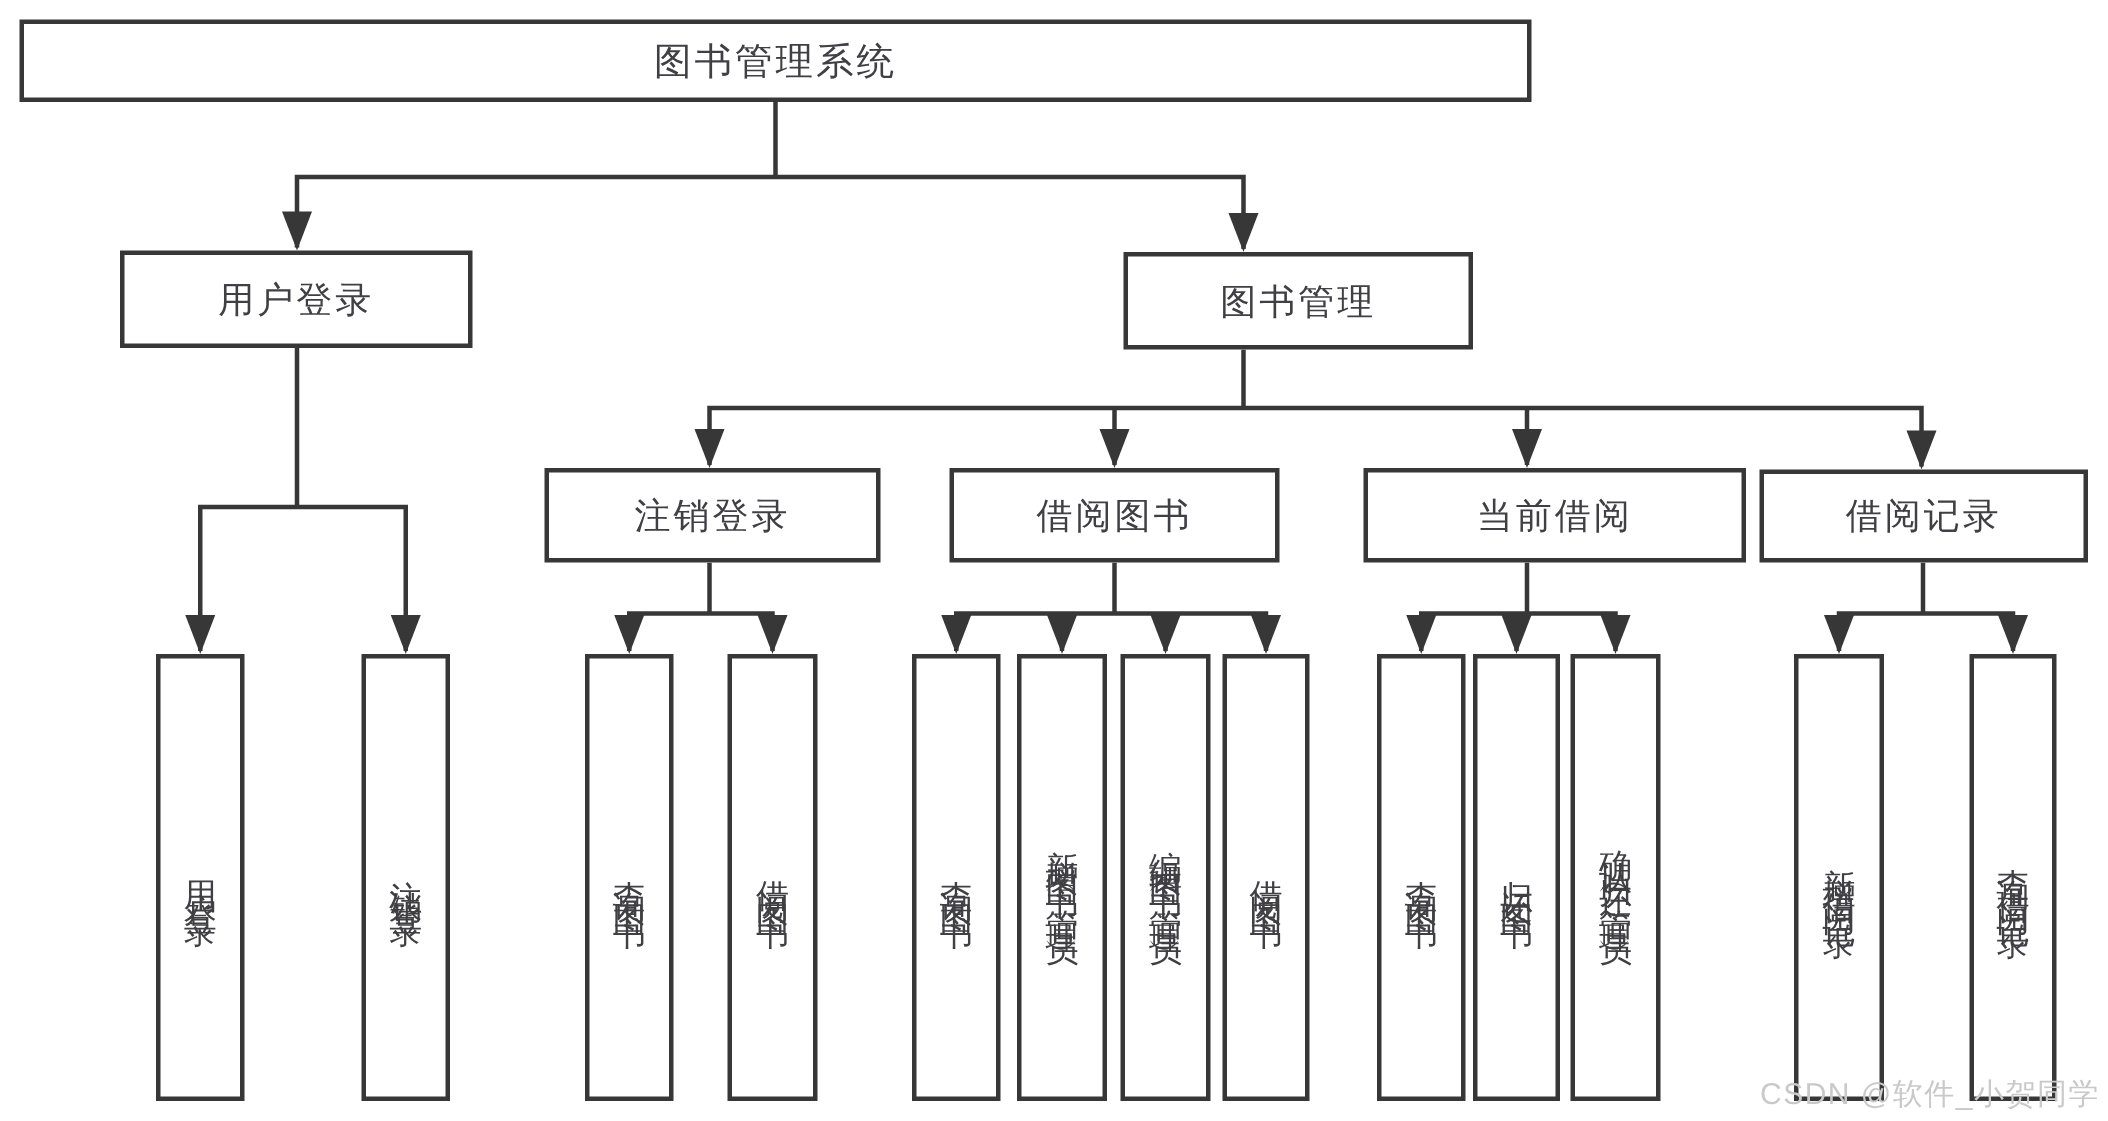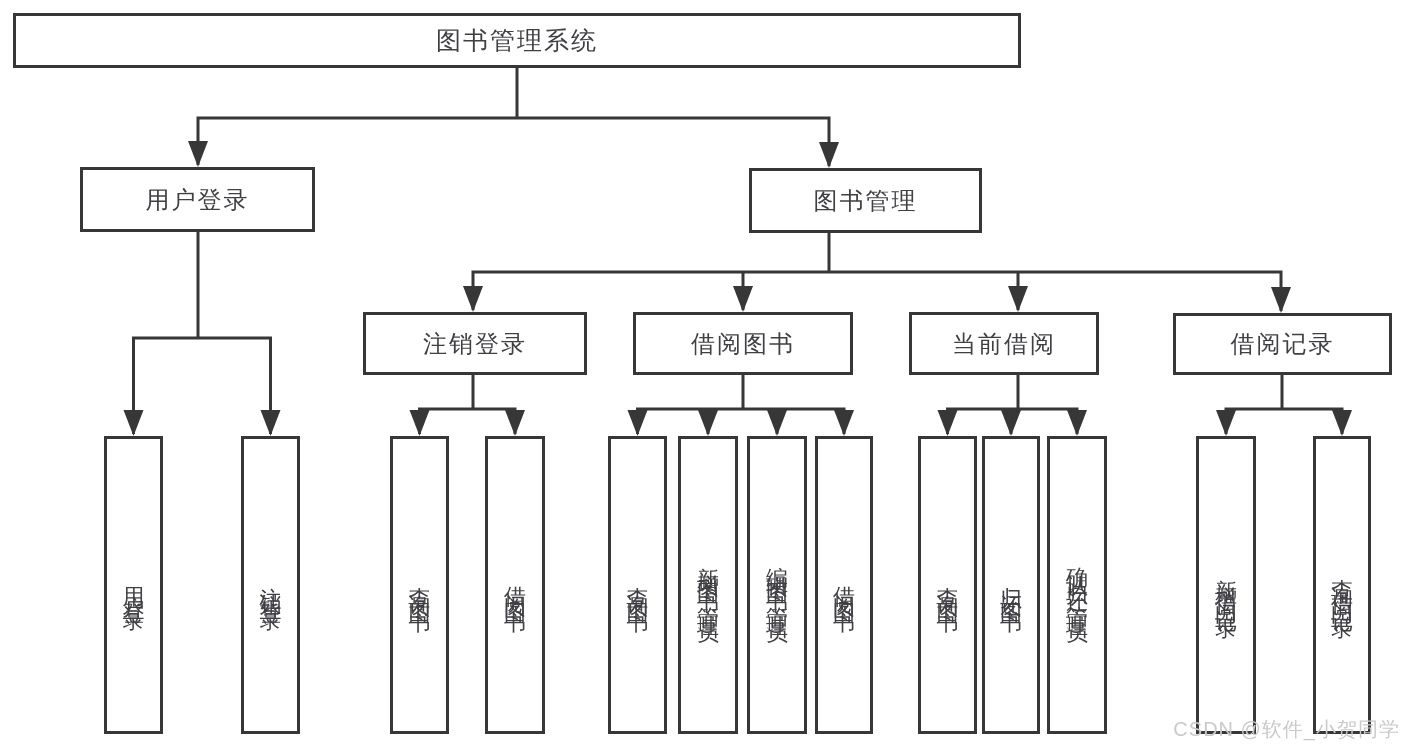--- a/index.html
+++ b/index.html
@@ -109,21 +109,21 @@
     <polygon points="1342,436 1332,410 1352,410"></polygon>
   </svg>
 
   <div class="node root" style="left:13px; top:13px; width:1008px; height:55px;">图书管理系统</div>
 
   <div class="node" style="left:80px; top:167px; width:235px; height:65px;">用户登录</div>
   <div class="node" style="left:713px; top:168px; width:233px; height:65px;margin-left:36px;">图书管理</div>
 
   <div class="node" style="left:363px; top:312px; width:224px; height:63px;">注销登录</div>
   <div class="node" style="left:633px; top:312px; width:220px; height:63px;">借阅图书</div>
-  <div class="node" style="left:909px; top:312px; width:190px; height:63px;">当前借阅</div>
+  <div class="node" style="left:909px; top:312px; width:255px; height:63px;">当前借阅</div>
   <div class="node" style="left:1173px; top:313px; width:219px; height:62px;">借阅记录</div>
 
   <div class="node leaf" style="left:104px; top:436px; width:59px; height:298px;">用户登录</div>
   <div class="node leaf" style="left:241px; top:436px; width:59px; height:298px;">注销登录</div>
 
   <div class="node leaf" style="left:390px; top:436px; width:59px; height:298px;">查询图书</div>
   <div class="node leaf" style="left:485px; top:436px; width:60px; height:298px;">借阅图书</div>
 
   <div class="node leaf" style="left:608px; top:436px; width:59px; height:298px;">查询图书</div>
   <div class="node leaf" style="left:678px; top:436px; width:60px; height:298px;">新增图书（管理员）</div>

